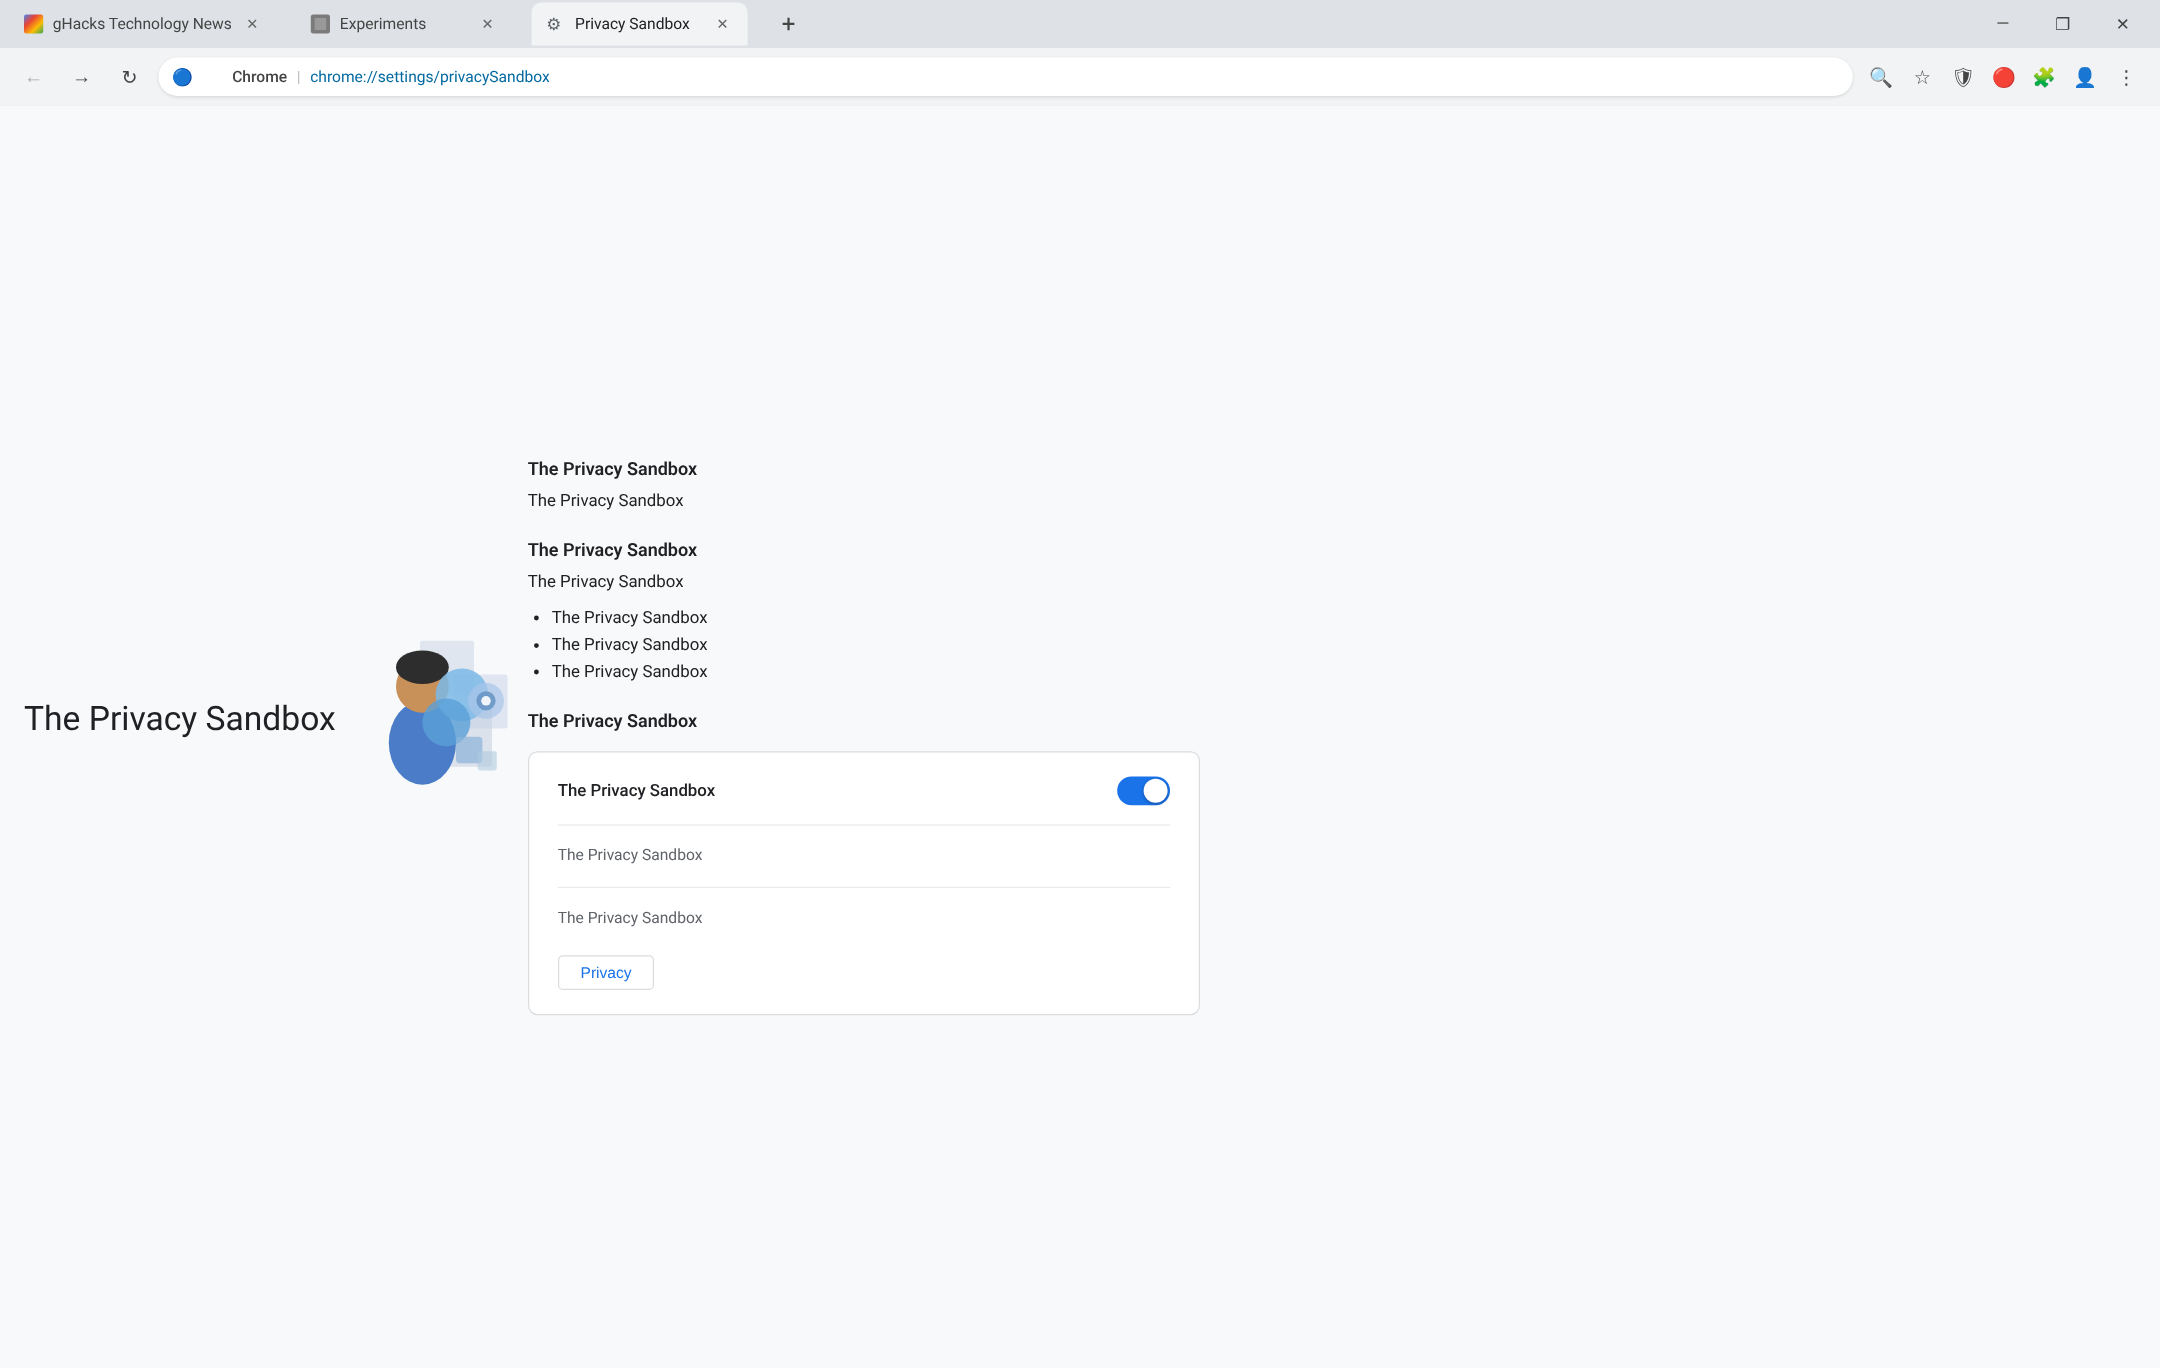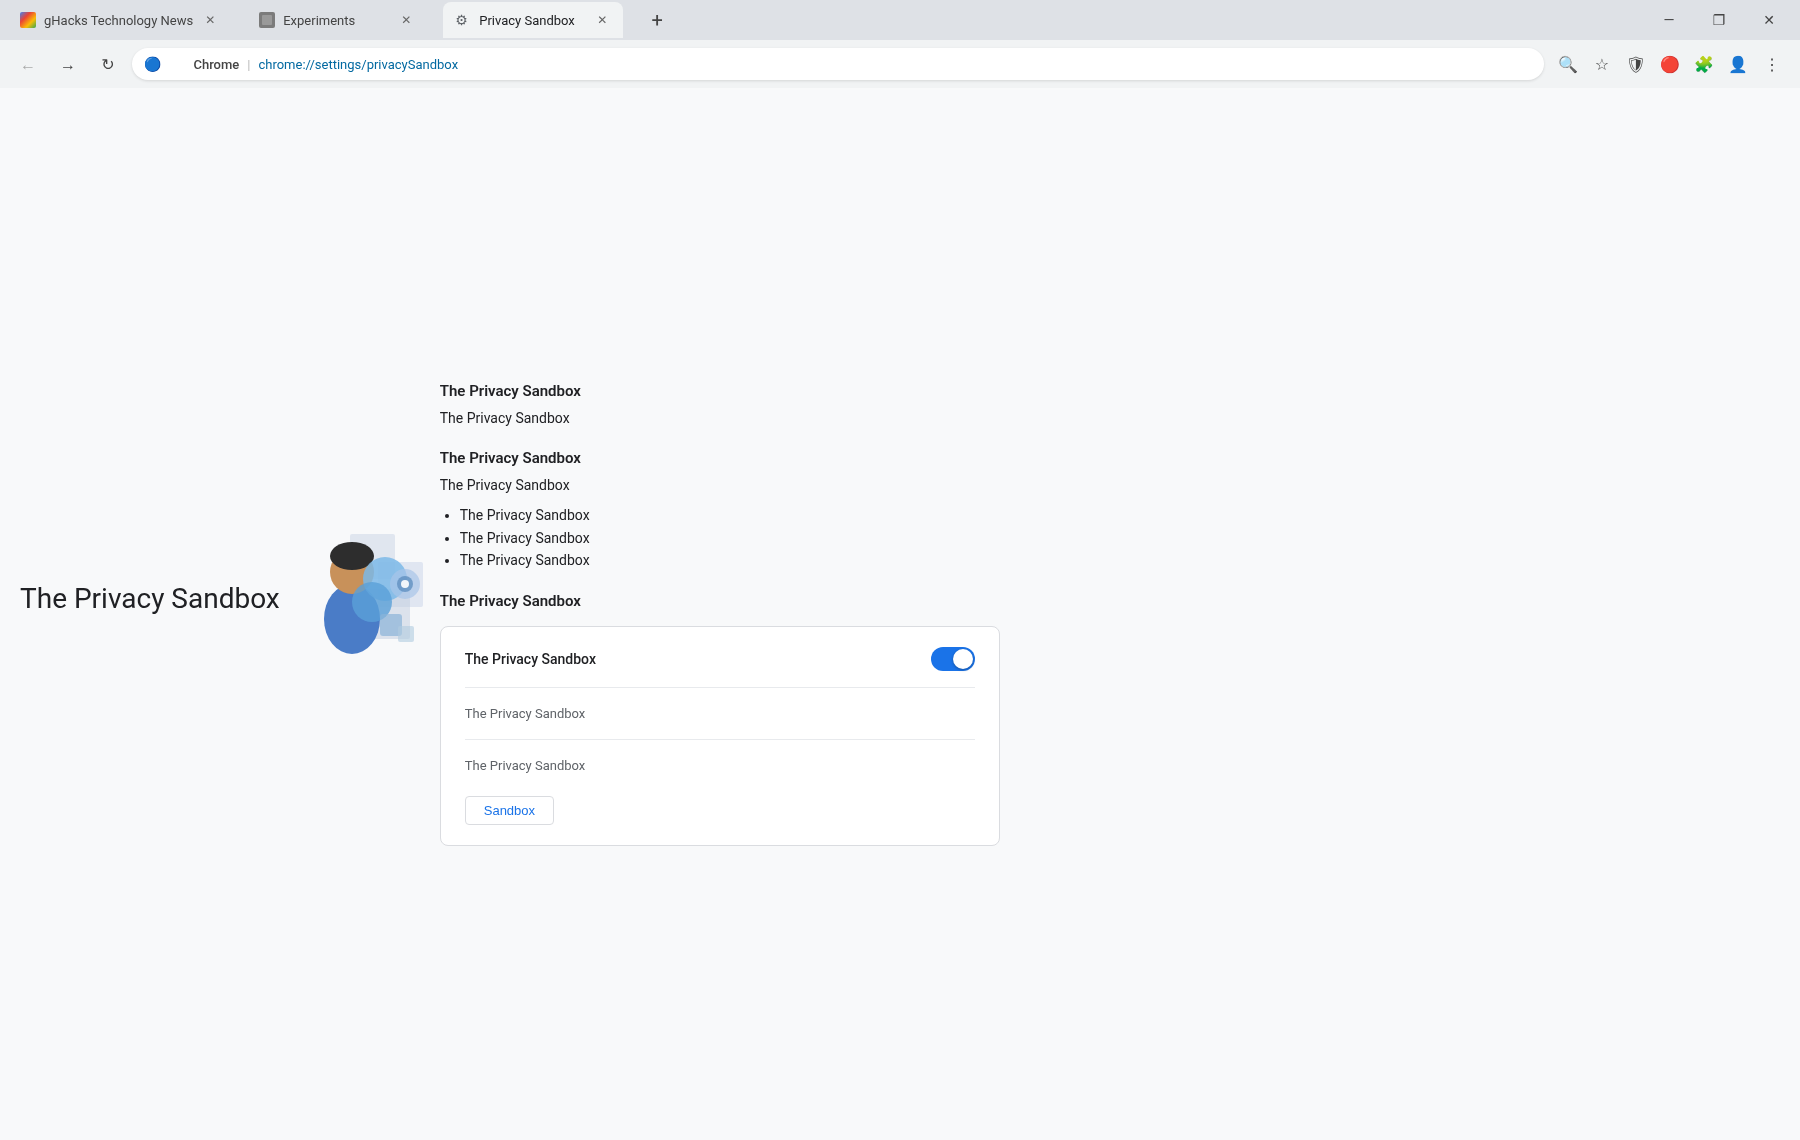--- a/index.html
+++ b/index.html
@@ -172,18 +172,18 @@
         <div class="card-row">
           <span class="card-label">The Privacy Sandbox</span>
           <div class="toggle">
             <div class="toggle-knob"></div>
           </div>
         </div>
         <hr class="card-divider">
         <p class="card-description">The Privacy Sandbox</p>
         <hr class="card-divider">
         <p class="card-description-2">The Privacy Sandbox</p>
-        <button class="details-btn">Sandbox</button>
+        <button class="details-btn">Privacy</button>
       </div>
 
     </div>
   </div>
 </div>
 
 </body></html>

